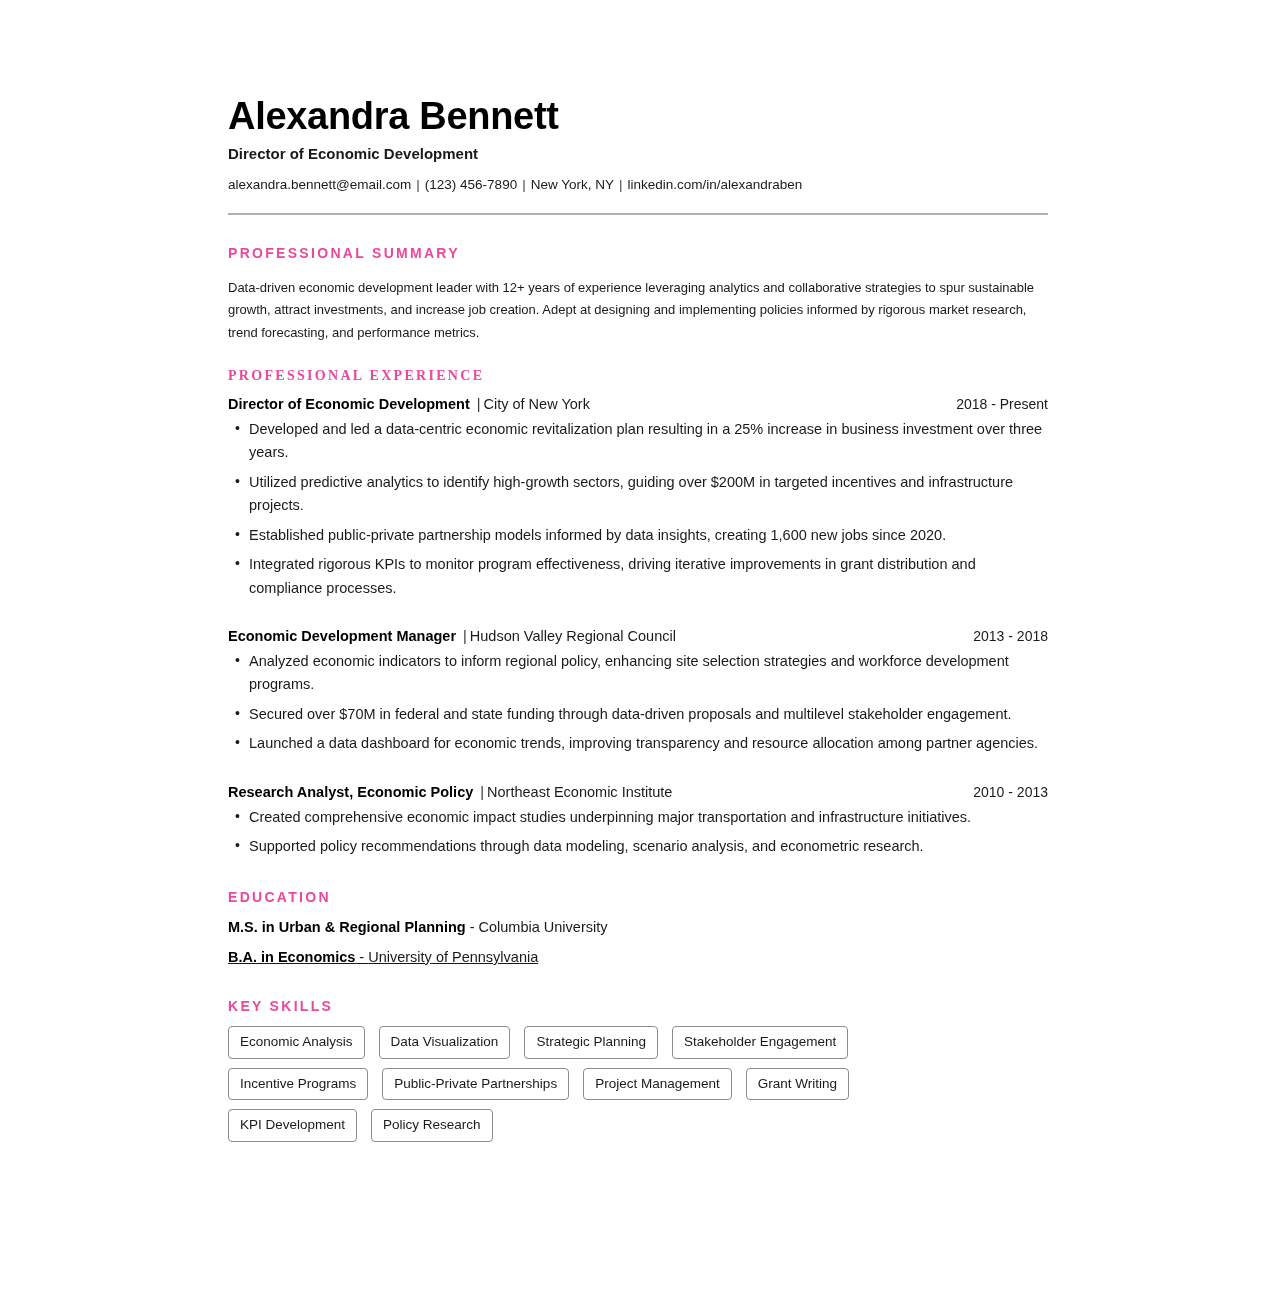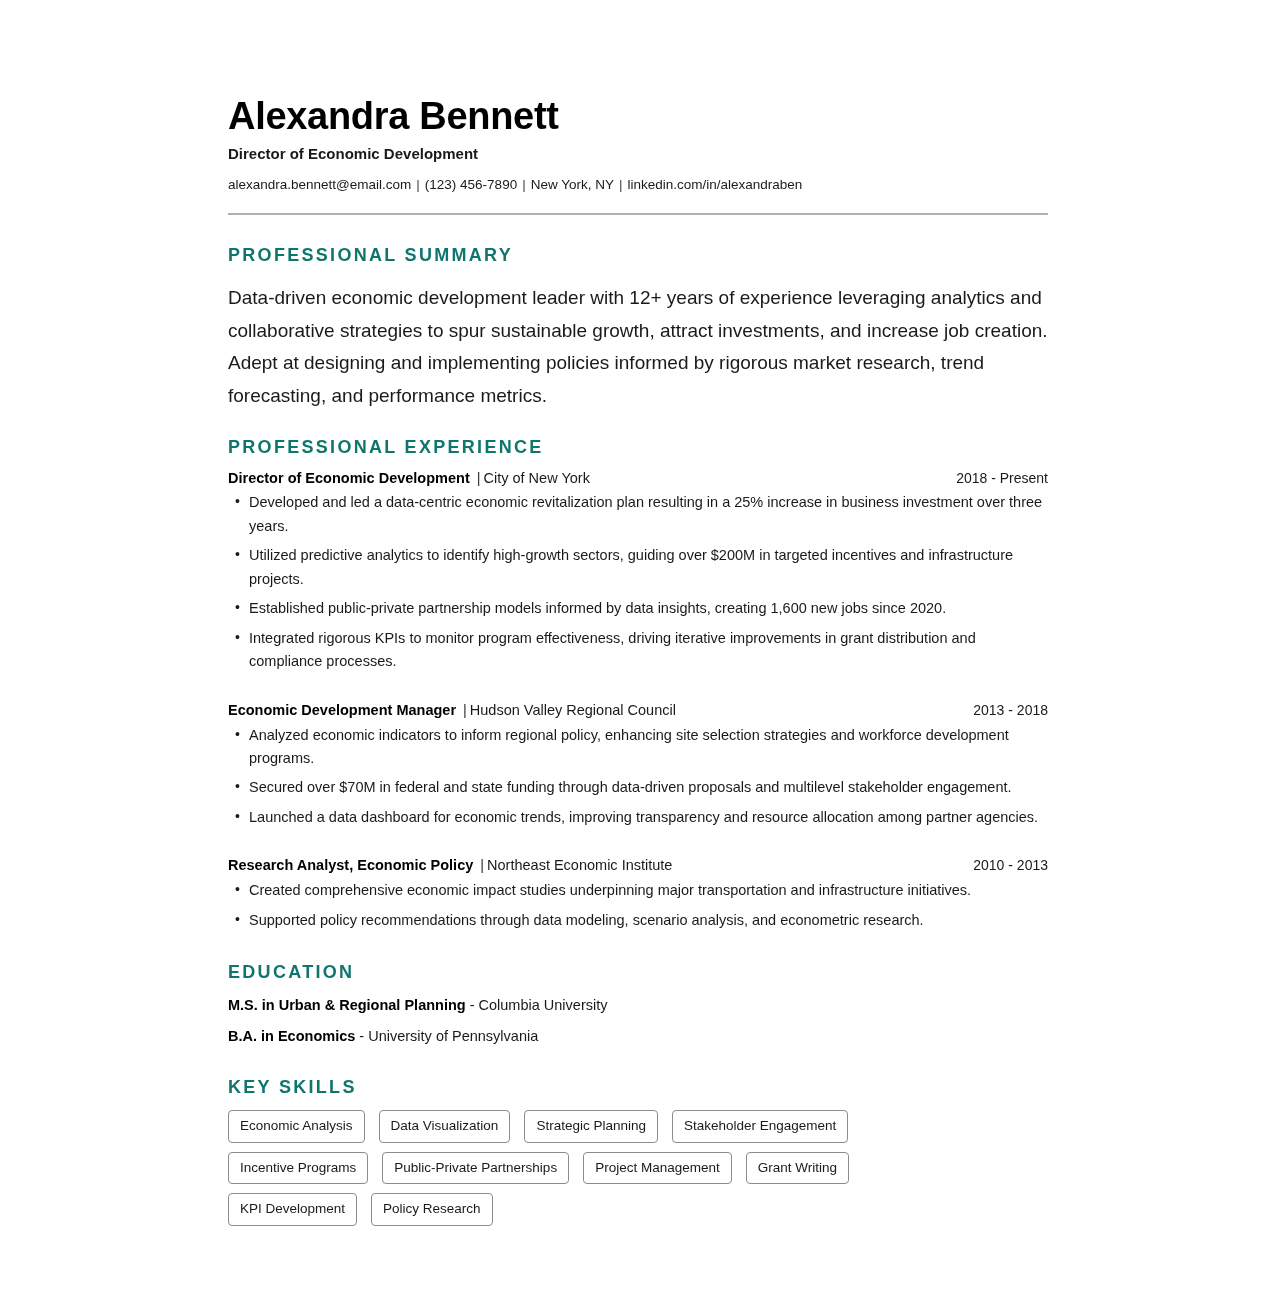--- a/index.html
+++ b/index.html
@@ -53,37 +53,37 @@
   .header-rule {
     border: 0;
     border-top: 2px solid #b0b0b0;
     margin: 0 0 30px 0;
     width: 820px;
   }
 
   
   .section { margin-bottom: 6px; }
   .section-title {
-    font-size: 18px;
+    font-size: 14px;
     font-weight: bold;
     letter-spacing: 2.3px;
     text-transform: uppercase;
-    color: #0f766e;
+    color: #ec4899;
     margin: 0 0 12px 0;
   }
   .summary-text {
-    font-size: 19px;
+    font-size: 13px;
     line-height: 1.72;
     margin: 16px 0 24px 0;
     color: #1a1a1a;
   }
 
   
   .exp-section { margin-bottom: 22px; }
-  .exp-section .section-title { margin-bottom: 10px; }
+  .exp-section .section-title { margin-bottom: 10px; font-family: Liberation Serif, serif; }
   .job { margin-bottom: 26px; }
   .job:last-child { margin-bottom: 0; }
   .job-head {
     display: flex;
     align-items: baseline;
     justify-content: space-between;
     margin-bottom: 2px;
   }
   .job-head-left {
     font-size: 14.5px;
@@ -129,21 +129,21 @@
 
   
   .edu-section { margin-top: 30px; margin-bottom: 26px; }
   .edu-section .section-title { margin-bottom: 11px; }
   .edu-line {
     font-size: 14.5px;
     line-height: 1.55;
     margin-bottom: 8px;
     color: #1a1a1a;
   }
-  .edu-line:last-child { margin-bottom: 0; }
+  .edu-line:last-child { margin-bottom: 0; text-decoration: underline; }
   .edu-degree { font-weight: bold; color: #000000; }
   .edu-dash { color: #1a1a1a; }
   .edu-school { color: #1a1a1a; }
 
   
   .skills-section { margin-top: 30px; }
   .skills-section .section-title { margin-bottom: 12px; }
   .skills-wrap {
     display: flex;
     flex-wrap: wrap;

